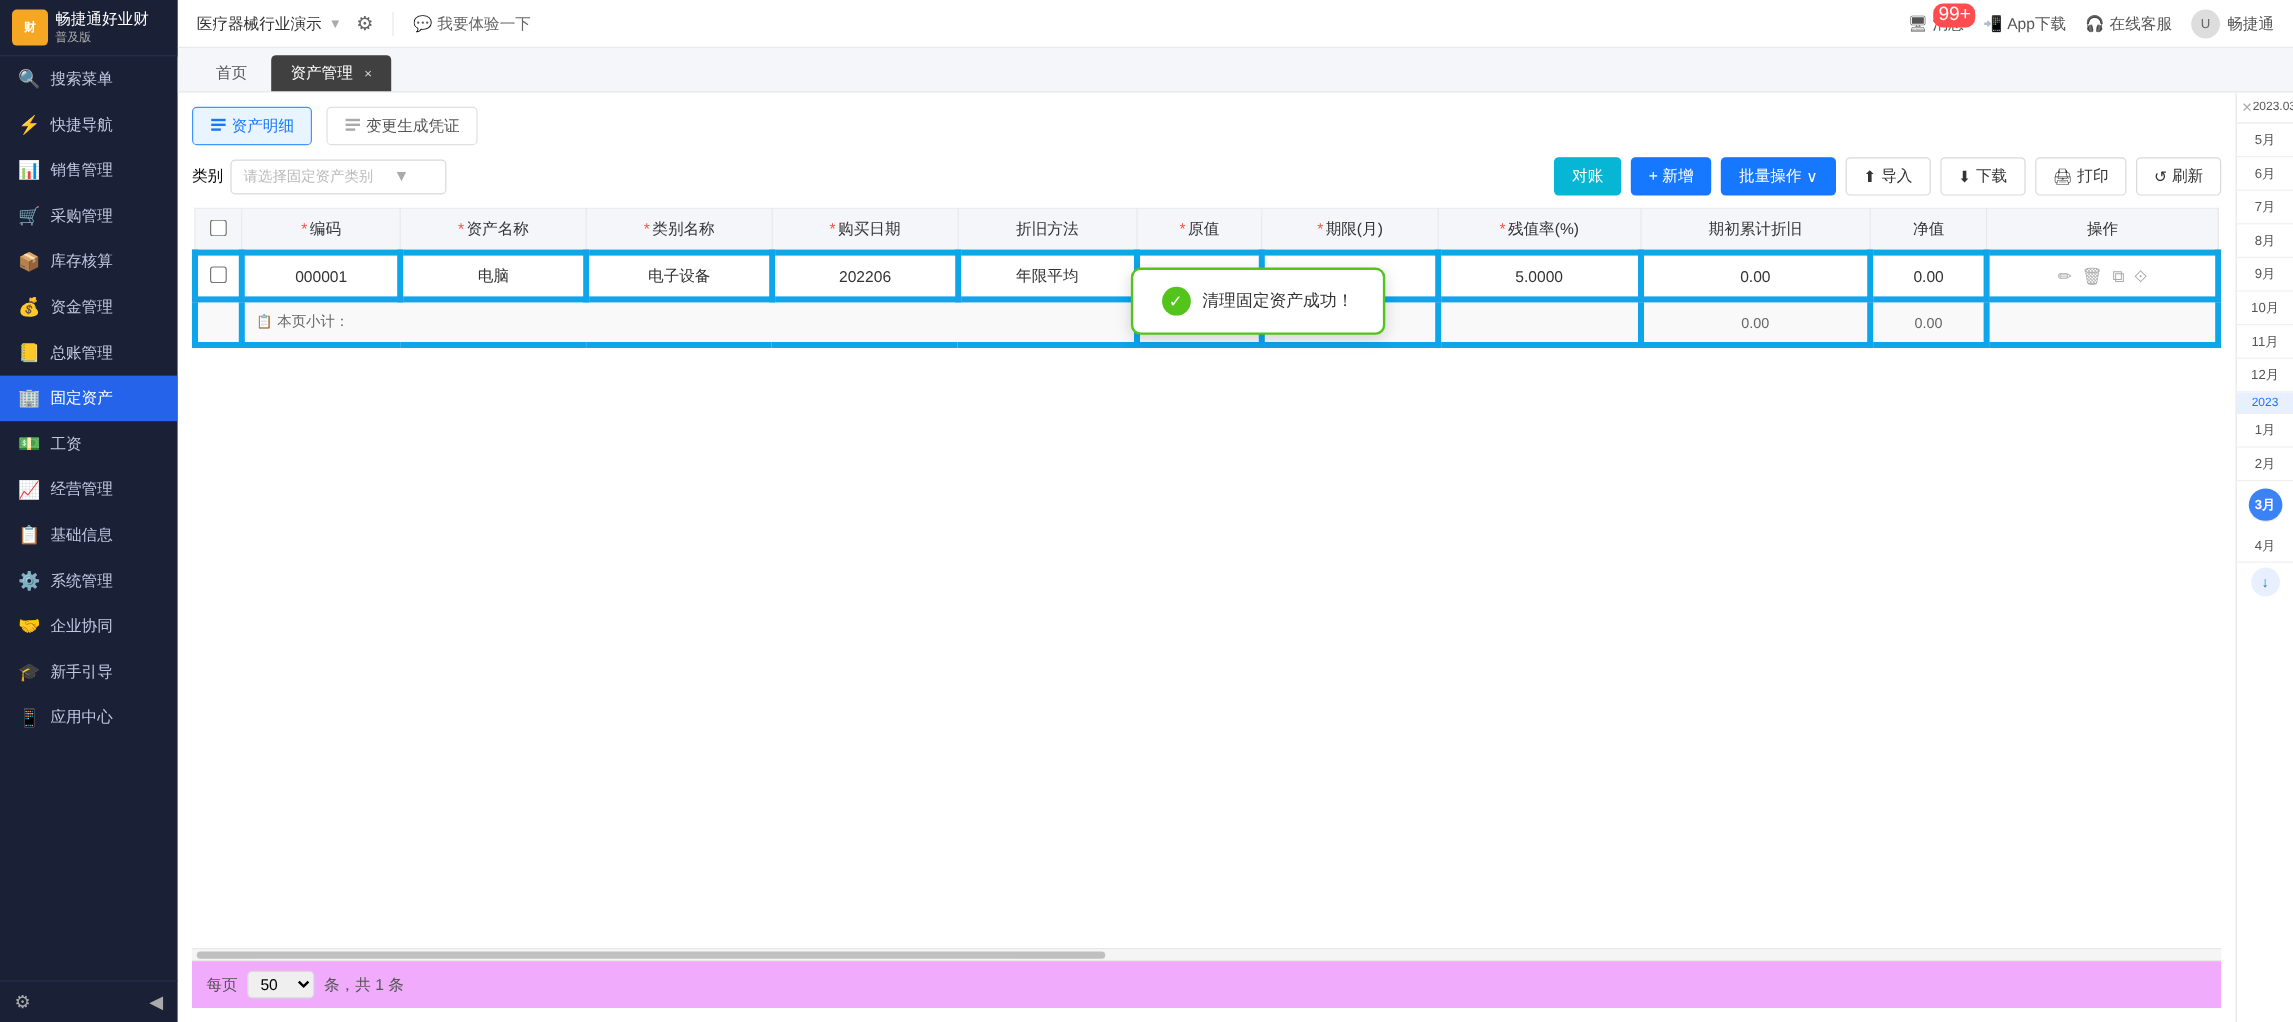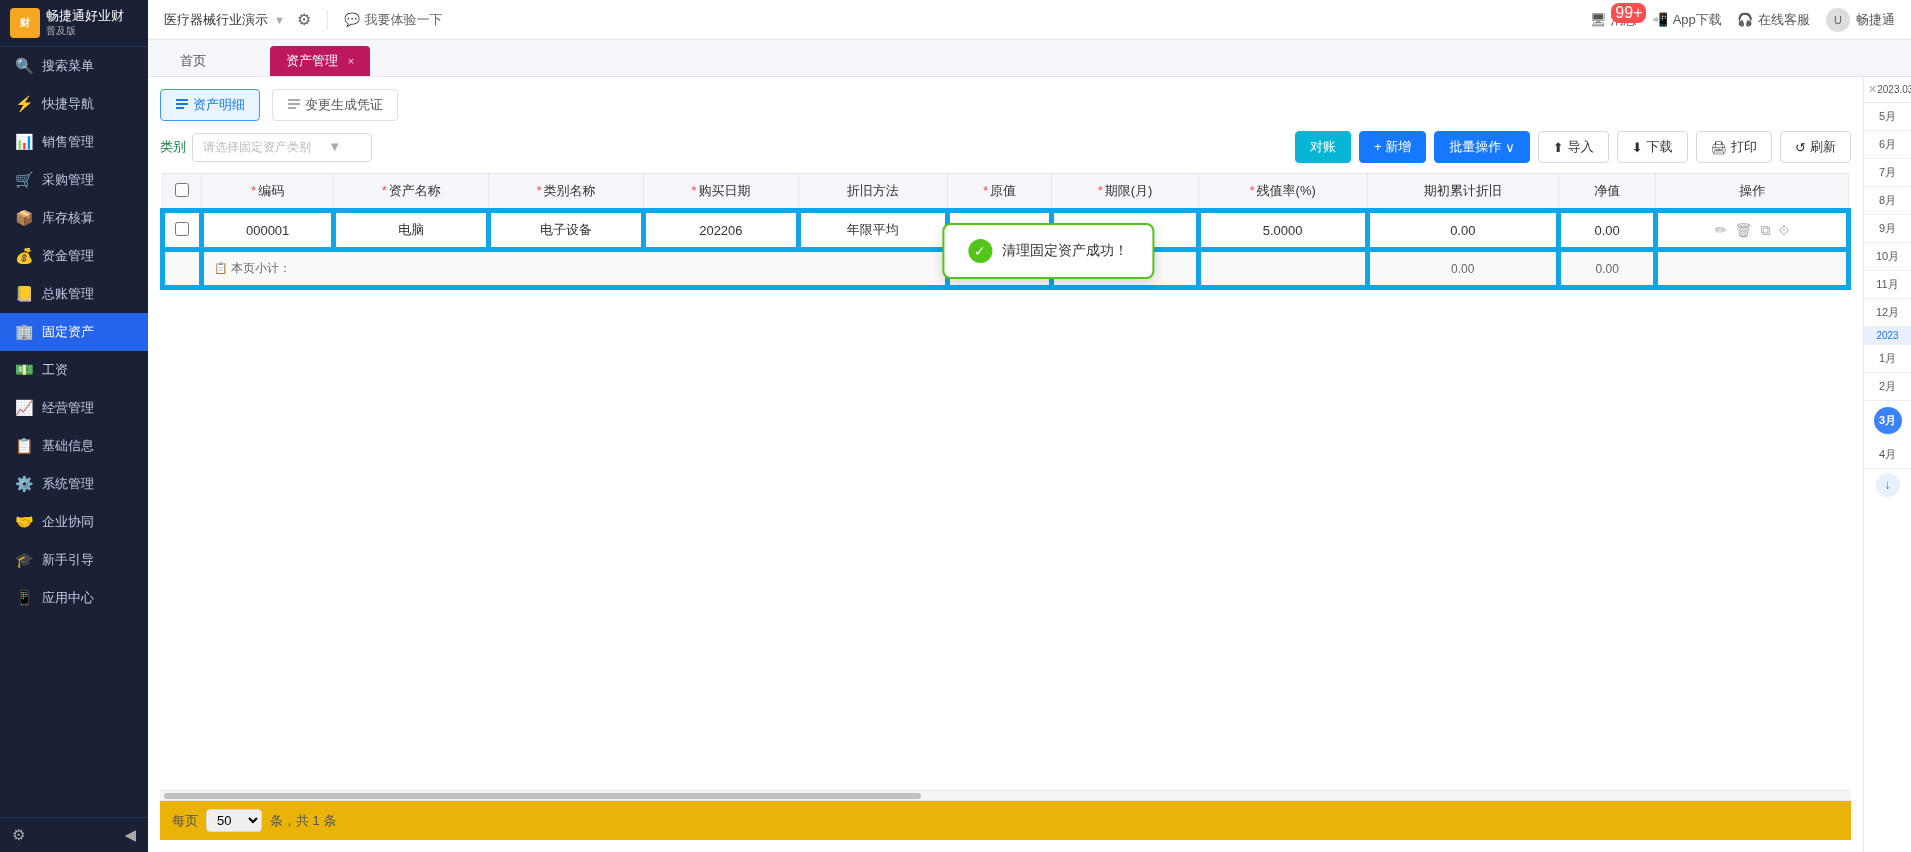--- a/index.html
+++ b/index.html
@@ -114,23 +114,22 @@
     }
     .tab {
       padding: 6px 16px;
       border-radius: 4px 4px 0 0;
       cursor: pointer;
       font-size: 13px;
       color: #555;
       background: #e8eaf0;
     }
     .tab.active {
-      background: #be185d;
+      background: #404040;
       color: #fff;
-      margin-left: 44px;
     }
     .tab-close { margin-left: 6px; color: rgba(255,255,255,0.8); font-size: 11px; }
     .tab-home { background: none; color: #555; }
 
     
     .content {
       flex: 1;
       display: flex;
       overflow: hidden;
     }
@@ -183,21 +182,21 @@
     }
     .btn-primary { background: #1677ff; color: #fff; border-color: #1677ff; align-items: center; }
     .btn-cyan { background: #06b6d4; color: #fff; border-color: #06b6d4; }
     .btn-batch {
       background: #1677ff; color: #fff; border-color: #1677ff;
       display: flex; align-items: center; gap: 4px;
     }
     .category-select {
       display: flex; align-items: center; gap: 6px;
     }
-    .select-label { color: #15803d; font-size: 13px; }
+    .select-label { color: #000000; font-size: 13px; }
     .select-box {
       border: 1px solid #d9d9d9;
       border-radius: 4px;
       padding: 5px 30px 5px 10px;
       background: #fff;
       font-size: 13px;
       color: #999;
       cursor: pointer;
       position: relative;
       min-width: 180px;
@@ -261,21 +260,21 @@
       font-size: 14px;
     }
 
     
     .pagination {
       display: flex; align-items: center; gap: 8px;
       padding: 8px 12px;
       border-top: 1px solid #e8e8e8;
       font-size: 13px;
       color: #555;
-      background: #eab308;
+      background: #f0abfc;
     }
     .pagination select {
       border: 1px solid #d9d9d9;
       border-radius: 4px;
       padding: 2px 6px;
       font-size: 13px;
     }
 
     
     .right-panel {

